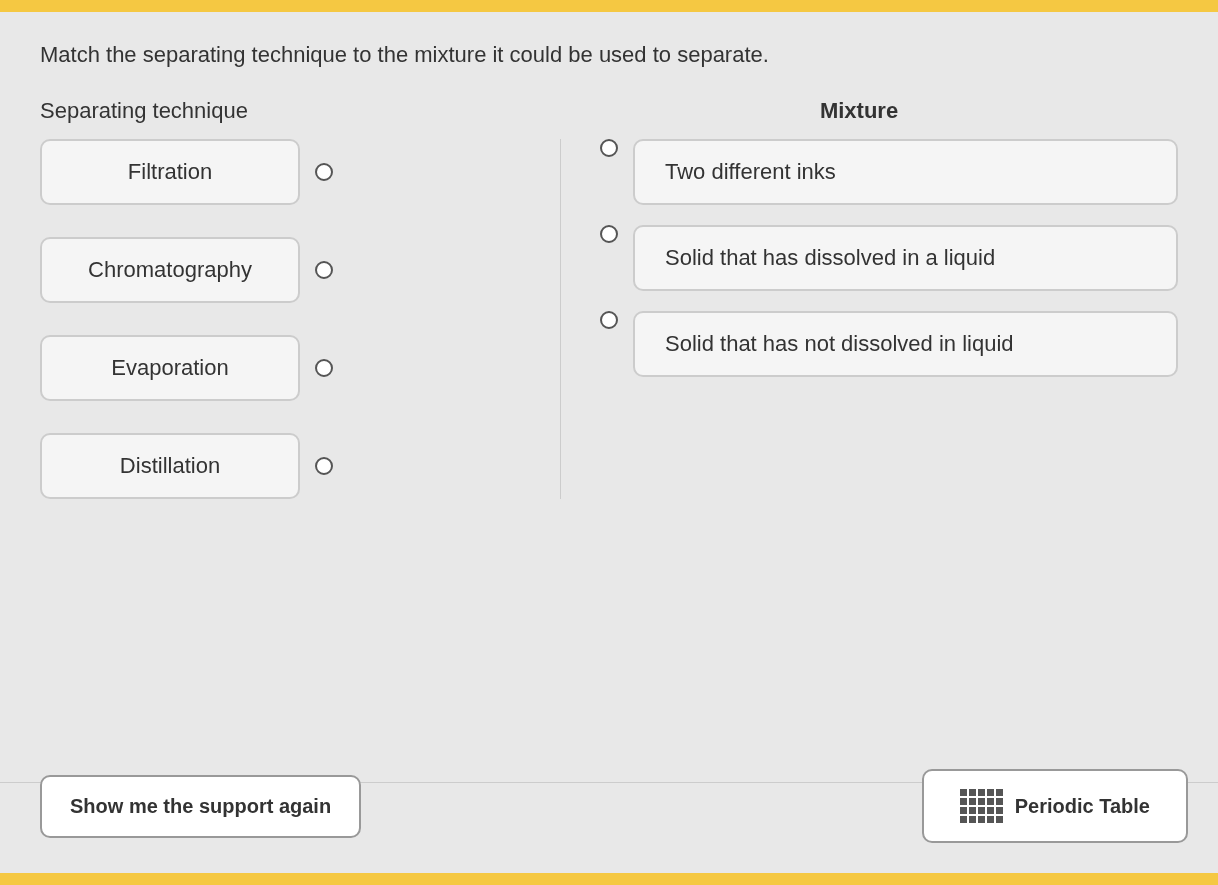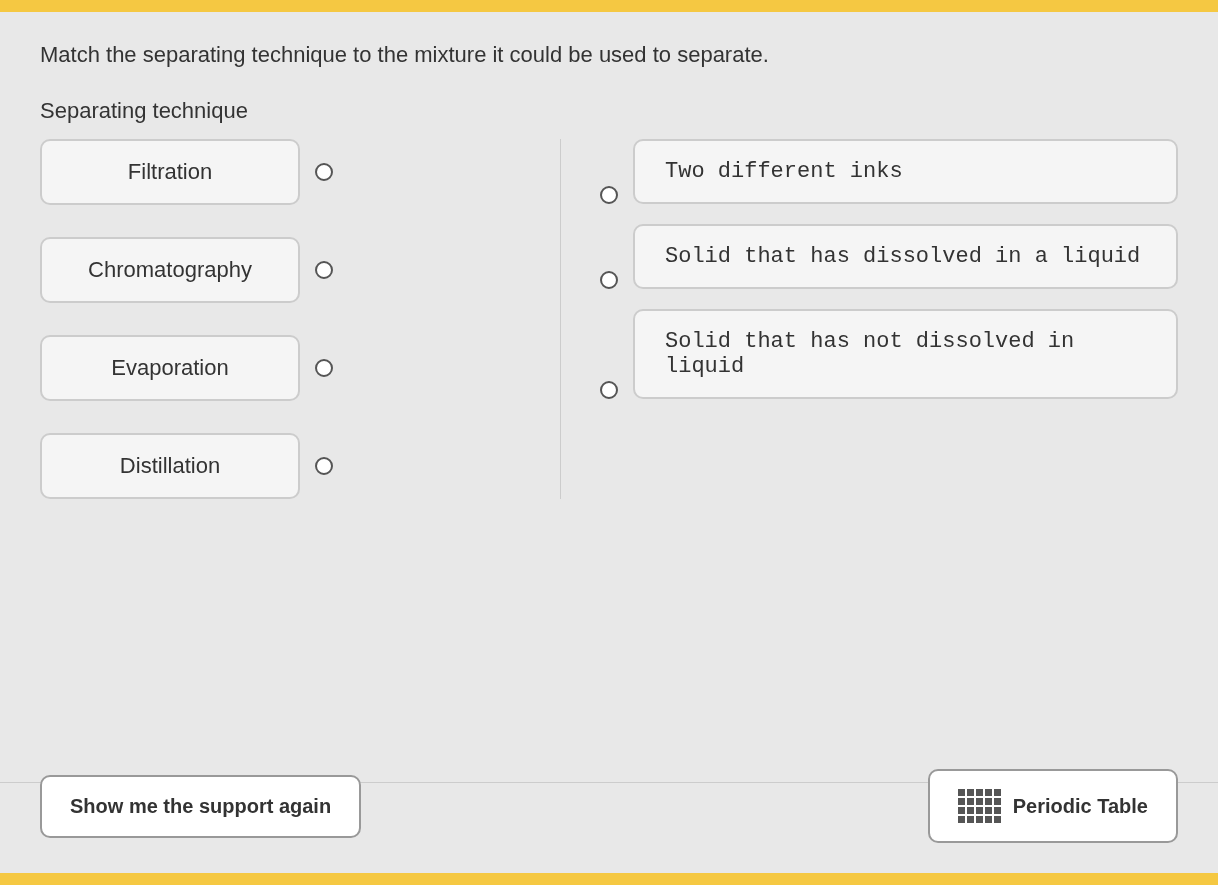--- a/index.html
+++ b/index.html
@@ -120,62 +120,61 @@
       width: 18px;
       height: 18px;
       border-radius: 50%;
       border: 2.5px solid #555;
       background: white;
       flex-shrink: 0;
     }
 
     .mixture-item {
       display: flex;
-      align-items: flex-end;
+      align-items: flex-start;
       gap: 15px;
-      font-family: Liberation Mono, monospace;
     }
 
     .mixture-box {
       background: #f5f5f5;
       border: 2px solid #ccc;
       border-radius: 10px;
       padding: 18px 30px;
       font-size: 22px;
       color: #333;
       flex: 1;
       text-align: left;
     }
 
     .bottom-buttons {
       position: absolute;
       bottom: 30px;
       left: 40px;
-      right: 40px;
+      right: 30px;
       display: flex;
       justify-content: space-between;
       align-items: center;
     }
 
     .support-button {
       background: white;
       border: 2.5px solid #999;
       border-radius: 10px;
       padding: 18px 28px;
       font-size: 20px;
       font-weight: bold;
       color: #333;
       cursor: pointer;
     }
 
     .periodic-button {
       background: white;
       border: 2.5px solid #999;
       border-radius: 10px;
-      padding: 18px 28px;
+      padding: 18px 36px;
       font-size: 20px;
       font-weight: bold;
       color: #333;
       cursor: pointer;
       display: flex;
       align-items: center;
       gap: 12px;
     }
 
     .periodic-icon {
@@ -214,20 +213,21 @@
 <body>
 
 <div class="page-wrapper">
   <div class="top-bar"></div>
 
   <div class="main-content">
     <p class="instruction-text">Match the separating technique to the mixture it could be used to separate.</p>
 
     <div class="columns-header">
       <div class="col-header-left">Separating technique</div>
+      <div class="col-header-right">Mixture</div>
     </div>
 
     <div class="matching-area">
       <div class="divider-line"></div>
 
       <div class="left-column">
         <div class="technique-item">
           <div class="technique-box">
             <span>Filtration</span>
           </div>

